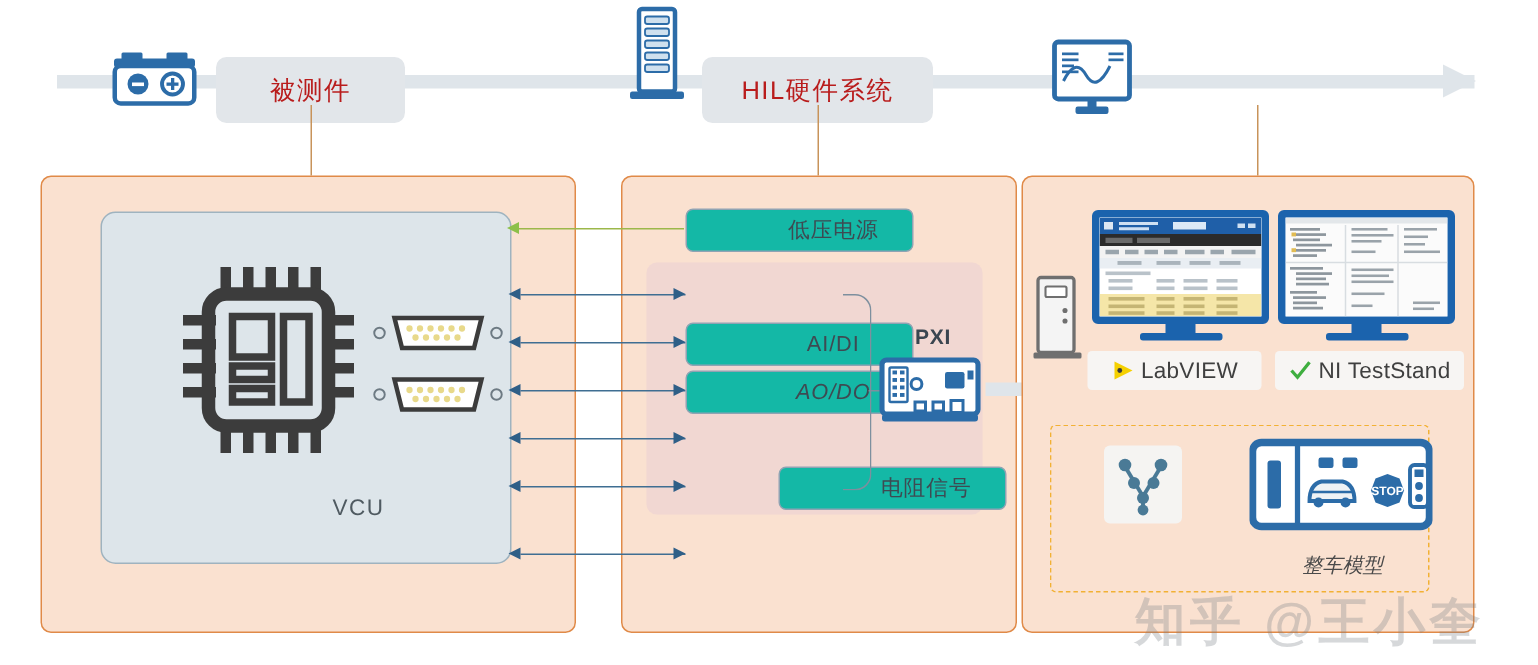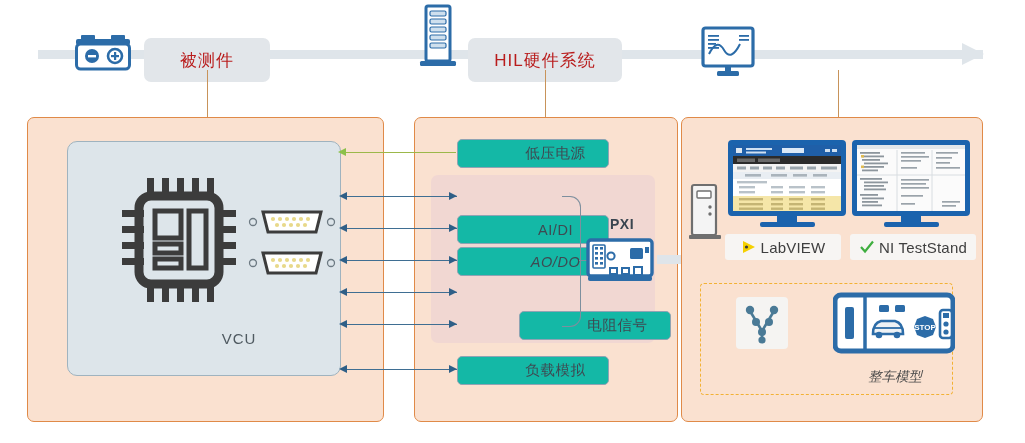--- a/index.html
+++ b/index.html
@@ -233,21 +233,20 @@
   <div class="ar-r" style="left:449px;top:320px;"></div>
 
   <div class="hline" style="left:347px;top:369px;width:110px;"></div>
   <div class="ar-l" style="left:339px;top:365px;"></div>
   <div class="ar-r" style="left:449px;top:365px;"></div>
 
   <div class="mblock" style="left:457px;top:139px;width:105px;height:27px;">低压电源</div>
   <div class="mblock" style="left:457px;top:215px;width:105px;height:27px;">AI/DI</div>
   <div class="mblock" style="left:457px;top:247px;width:105px;height:27px;font-style:italic;">AO/DO</div>
   <div class="mblock" style="left:483px;top:311px;width:105px;height:27px;margin-left:36px;">电阻信号</div>
-  <div class="mblock" style="left:457px;top:356px;width:105px;height:27px;">负载模拟</div>
 
   <div class="bracket" style="left:562px;top:196px;width:18px;height:129px;"></div>
   <div class="hline" style="left:579px;top:260px;width:10px;background:#7d8f9e;"></div>
 
   <div class="pxi-label">PXI</div>
 
   <div style="position:absolute;left:586px;top:236px;width:70px;height:48px;">
     <svg viewBox="0 0 70 48" width="70" height="48">
       <rect x="2" y="4" width="64" height="36" rx="3" fill="#ffffff" stroke="#2c6ca8" stroke-width="3.4"></rect>
       <rect x="7" y="9" width="12" height="23" rx="1" fill="none" stroke="#2c6ca8" stroke-width="1.6"></rect>
@@ -460,14 +459,15 @@
       </g>
       <rect x="107" y="18" width="12" height="28" rx="3" fill="#ffffff" stroke="#2c6ca8" stroke-width="2.6"></rect>
       <rect x="110" y="21" width="6" height="5" fill="#2c6ca8"></rect>
       <circle cx="113" cy="32" r="2.6" fill="#2c6ca8"></circle>
       <circle cx="113" cy="40" r="2.6" fill="#2c6ca8"></circle>
     </svg>
   </div>
 
   <div class="cap" style="left:845px;top:368px;width:100px;font-style:italic;">整车模型</div>
 
+  <div class="watermark">知乎 @王小奎</div>
 
 </div>
 
 </body></html>

